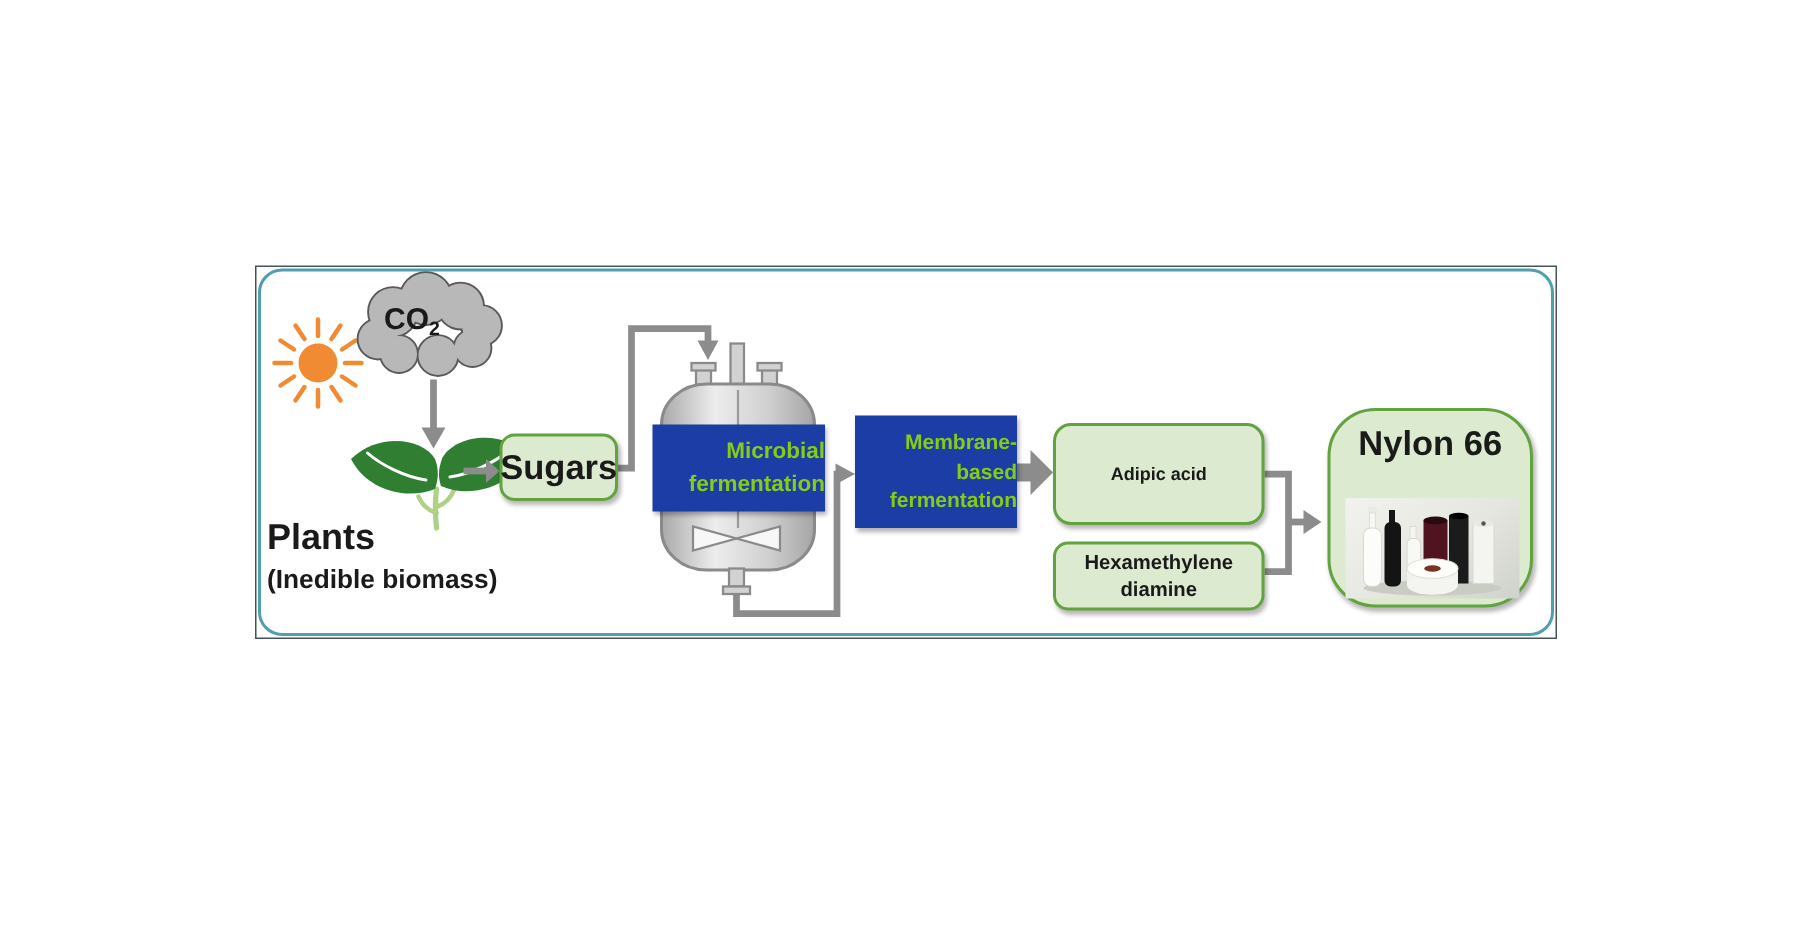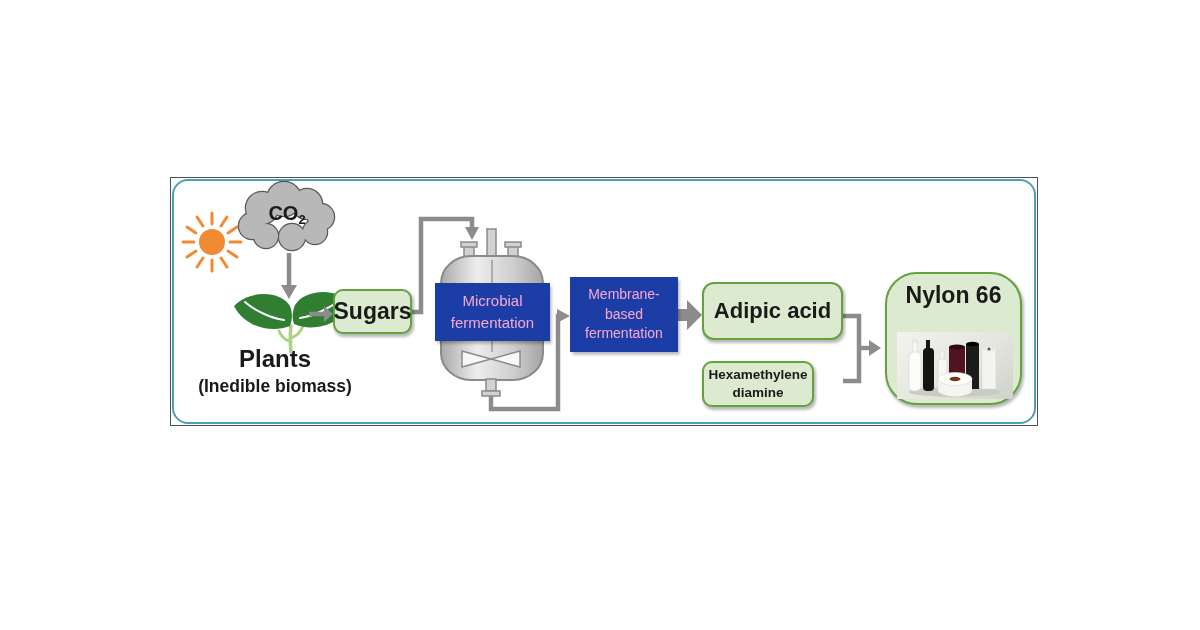--- a/index.html
+++ b/index.html
@@ -18,40 +18,40 @@
   .frame-outer{position:absolute;left:170px;top:177px;width:868px;height:249px;
     border:1.5px solid var(--frame-dark);background:#ffffff;box-sizing:border-box;}
   .frame-teal{position:absolute;left:172px;top:179px;width:864px;height:245px;
     border:2.5px solid var(--frame-teal);border-radius:16px;box-sizing:border-box;background:#ffffff;}
 
   svg.diagram{position:absolute;left:0;top:0;width:1200px;height:630px;}
   .pipe{stroke:var(--pipe-gray);stroke-width:4.5;fill:none;stroke-linejoin:miter;}
   .arrowhead{fill:var(--pipe-gray);stroke:none;}
   .vessel-stroke{stroke:#8a8a8a;}
 
-  .label{position:absolute;color:var(--text-dark);font-weight:bold;text-align:center;}
+  .label{position:absolute;color:var(--text-dark);font-weight:bold;}
   .co2-label{left:256px;top:199px;width:62px;height:28px;font-size:20px;line-height:28px;}
   .co2-label .sub{font-size:13px;vertical-align:-4px;}
   .plants-label{left:178px;top:343px;width:194px;line-height:1.35;}
   .plants-line1{font-size:24px;display:block;}
   .plants-line2{font-size:17.5px;display:block;}
 
   .gbox{position:absolute;background:var(--green-fill);border:2.5px solid var(--green-border);
     box-sizing:border-box;display:flex;flex-direction:column;align-items:center;justify-content:center;
     text-align:center;font-weight:bold;color:var(--text-dark);
     box-shadow:1.5px 2.5px 3px rgba(0,0,0,0.28);}
   .bbox{position:absolute;background:var(--blue);box-sizing:border-box;display:flex;flex-direction:column;
-    align-items:center;justify-content:center;text-align:center;font-weight:normal;color:#f9a8d4;
+    align-items:flex-end;justify-content:center;text-align:center;font-weight:bold;color:#84cc16;
     box-shadow:1.5px 2.5px 3px rgba(0,0,0,0.30);}
 
   .sugars-box{left:333px;top:289px;width:79px;height:45px;border-radius:10px;font-size:23px;}
   .fermentation-box{left:435px;top:283px;width:115px;height:58px;font-size:15px;line-height:1.45;}
   .membrane-box{left:570px;top:277px;width:108px;height:75px;font-size:14px;line-height:1.4;}
-  .adipic-box{left:702px;top:282px;width:141px;height:58px;border-radius:12px;font-size:22px;}
-  .hexa-box{left:702px;top:361px;width:112px;height:46px;border-radius:10px;font-size:13.5px;line-height:1.3;}
+  .adipic-box{left:702px;top:282px;width:141px;height:68px;border-radius:12px;font-size:12px;}
+  .hexa-box{left:702px;top:361px;width:141px;height:46px;border-radius:10px;font-size:13.5px;line-height:1.3;}
   .nylon-box{left:885px;top:272px;width:137px;height:133px;border-radius:32px;justify-content:flex-start;}
   .nylon-title{font-size:23px;margin-top:9px;line-height:1.1;}
   .nylon-photo{position:absolute;left:10px;top:58px;width:116px;height:67px;
     background:linear-gradient(140deg,#f2f3ee 0%,#e4e6df 55%,#cfd2ca 100%);}
 </style>
 </head>
 <body>
 
 <div class="canvas">
 

